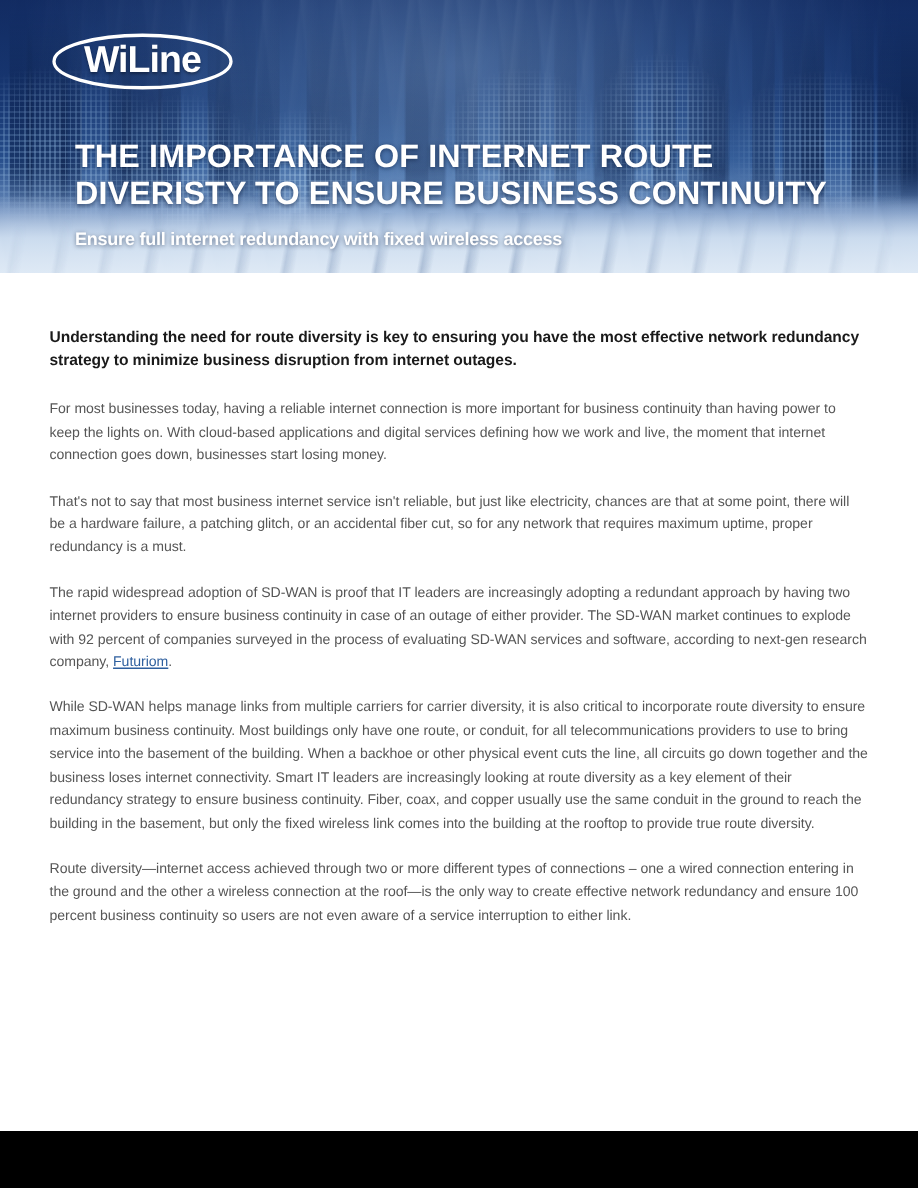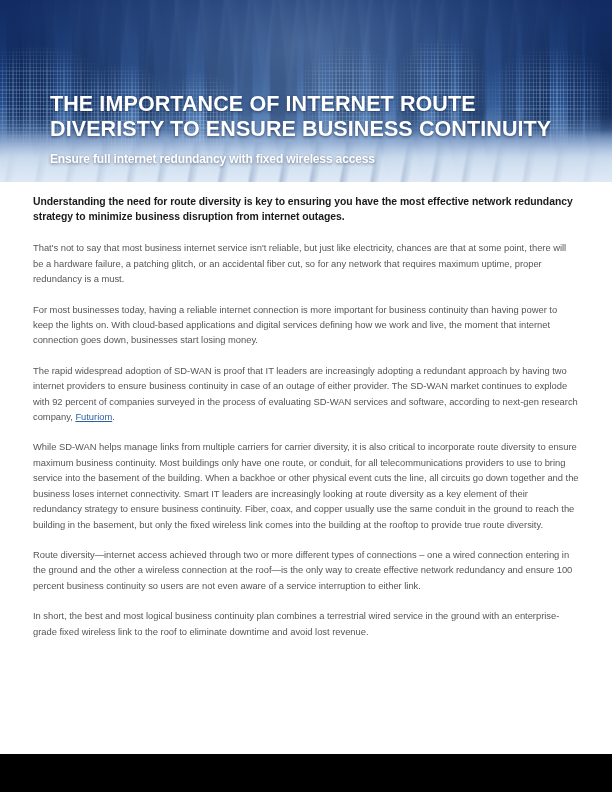--- a/index.html
+++ b/index.html
@@ -241,21 +241,21 @@
     font-size: 12px;
     line-height: 18px;
     letter-spacing: -0.15px;
     text-shadow: 0 1px 3px rgba(6,20,50,0.5);
   }
 
   
   .content {
     position: absolute;
     left: 33px;
-    top: 194px;
+    top: 218px;
     width: 546px;
   }
 
   .lead {
     margin: 0 0 16px 0;
     color: #1a1a1a;
     font-family: "Liberation Sans", sans-serif;
     font-weight: bold;
     font-size: 10.4px;
     line-height: 15.2px;
@@ -313,42 +313,47 @@
     <div class="hero-sky"></div>
     <div class="hero-skyline"></div>
     <div class="hero-windows"></div>
     <div class="hero-burst"></div>
     <div class="hero-rays"></div>
     <div class="hero-tint"></div>
     <div class="hero-road">
       <div class="hero-road-streaks"></div>
     </div>
 
+    <div class="logo">
+      <svg width="122" height="40" viewBox="0 0 122 40">
+        <ellipse cx="61" cy="20" rx="59" ry="17.5" fill="none" stroke="#ffffff" stroke-width="2.2"></ellipse>
+      </svg>
+      <div class="logo-text">WiLine</div>
+    </div>
 
     <div class="hero-copy">
       <h1 class="hero-title">THE IMPORTANCE OF INTERNET ROUTE
 DIVERISTY TO ENSURE BUSINESS CONTINUITY</h1>
       <p class="hero-subtitle">Ensure full internet redundancy with fixed wireless access</p>
     </div>
   </div>
 
   <div class="content">
 
     <p class="lead">Understanding the need for route diversity is key to ensuring you have the most effective network redundancy strategy to minimize business disruption from internet outages.</p>
 
+    <p class="para">For most businesses today, having a reliable internet connection is more important for business continuity than having power to keep the lights on. With cloud-based applications and digital services defining how we work and live, the moment that internet connection goes down, businesses start losing money.</p>
+
     <p class="para">That's not to say that most business internet service isn't reliable, but just like electricity, chances are that at some point, there will be a hardware failure, a patching glitch, or an accidental fiber cut, so for any network that requires maximum uptime, proper redundancy is a must.</p>
 
-    <p class="para">For most businesses today, having a reliable internet connection is more important for business continuity than having power to keep the lights on. With cloud-based applications and digital services defining how we work and live, the moment that internet connection goes down, businesses start losing money.</p>
-
     <p class="para"><span>The rapid widespread adoption of SD-WAN is proof that IT leaders are increasingly adopting a redundant approach by having two internet providers to ensure business continuity in case of an outage of either provider. The SD-WAN market continues to explode with 92 percent of companies surveyed in the process of evaluating SD-WAN services and software, according to next-gen research company, </span><a class="inline-link" href="#">Futuriom</a><span>.</span></p>
 
     <p class="para">While SD-WAN helps manage links from multiple carriers for carrier diversity, it is also critical to incorporate route diversity to ensure maximum business continuity. Most buildings only have one route, or conduit, for all telecommunications providers to use to bring service into the basement of the building. When a backhoe or other physical event cuts the line, all circuits go down together and the business loses internet connectivity. Smart IT leaders are increasingly looking at route diversity as a key element of their redundancy strategy to ensure business continuity. Fiber, coax, and copper usually use the same conduit in the ground to reach the building in the basement, but only the fixed wireless link comes into the building at the rooftop to provide true route diversity.</p>
 
 
     <p class="para para-tight">Route diversity—internet access achieved through two or more different types of connections – one a wired connection entering in the ground and the other a wireless connection at the roof—is the only way to create effective network redundancy and ensure 100 percent business continuity so users are not even aware of a service interruption to either link.</p>
 
-    <p class="para">In short, the best and most logical business continuity plan combines a terrestrial wired service in the ground with an enterprise-grade fixed wireless link to the roof to eliminate downtime and avoid lost revenue.</p>
 
   </div>
 
   <div class="footer-bar"></div>
 
 </div>
 
 </body></html>

